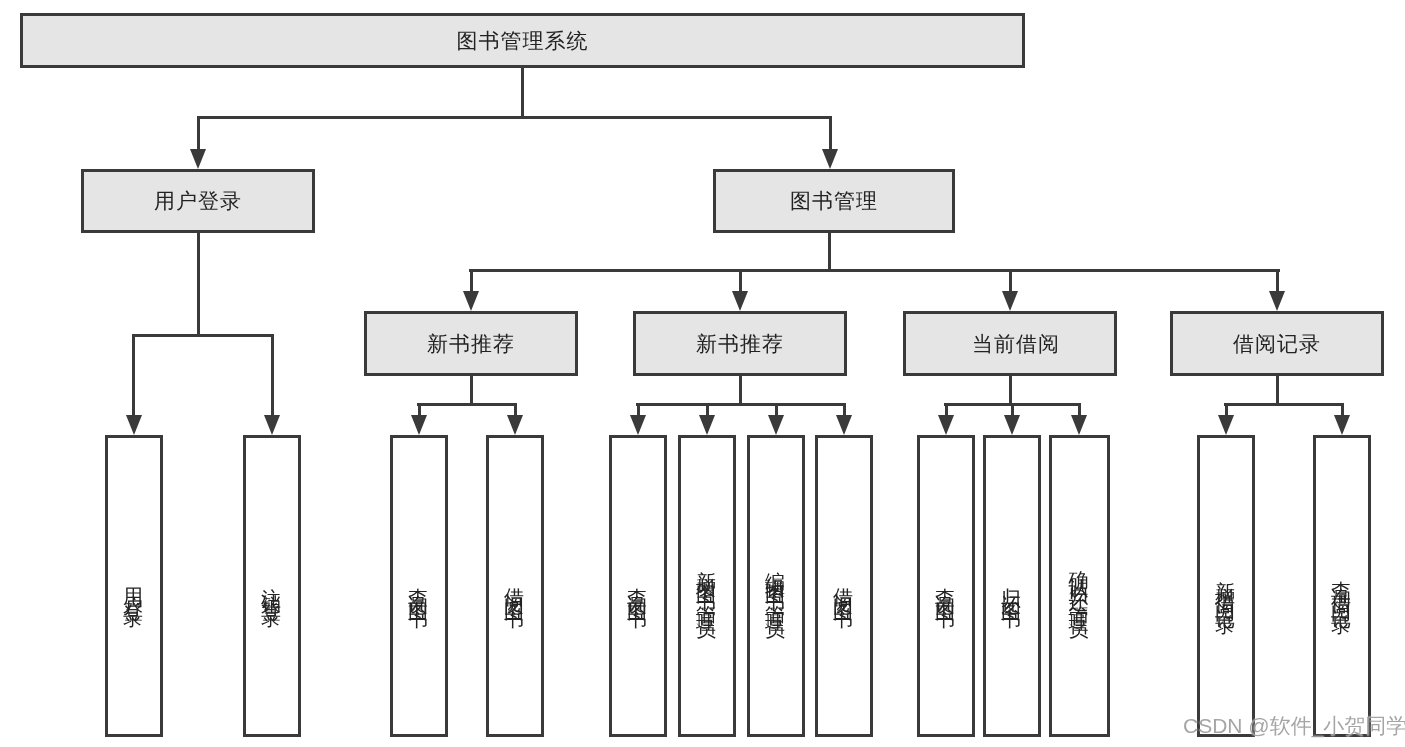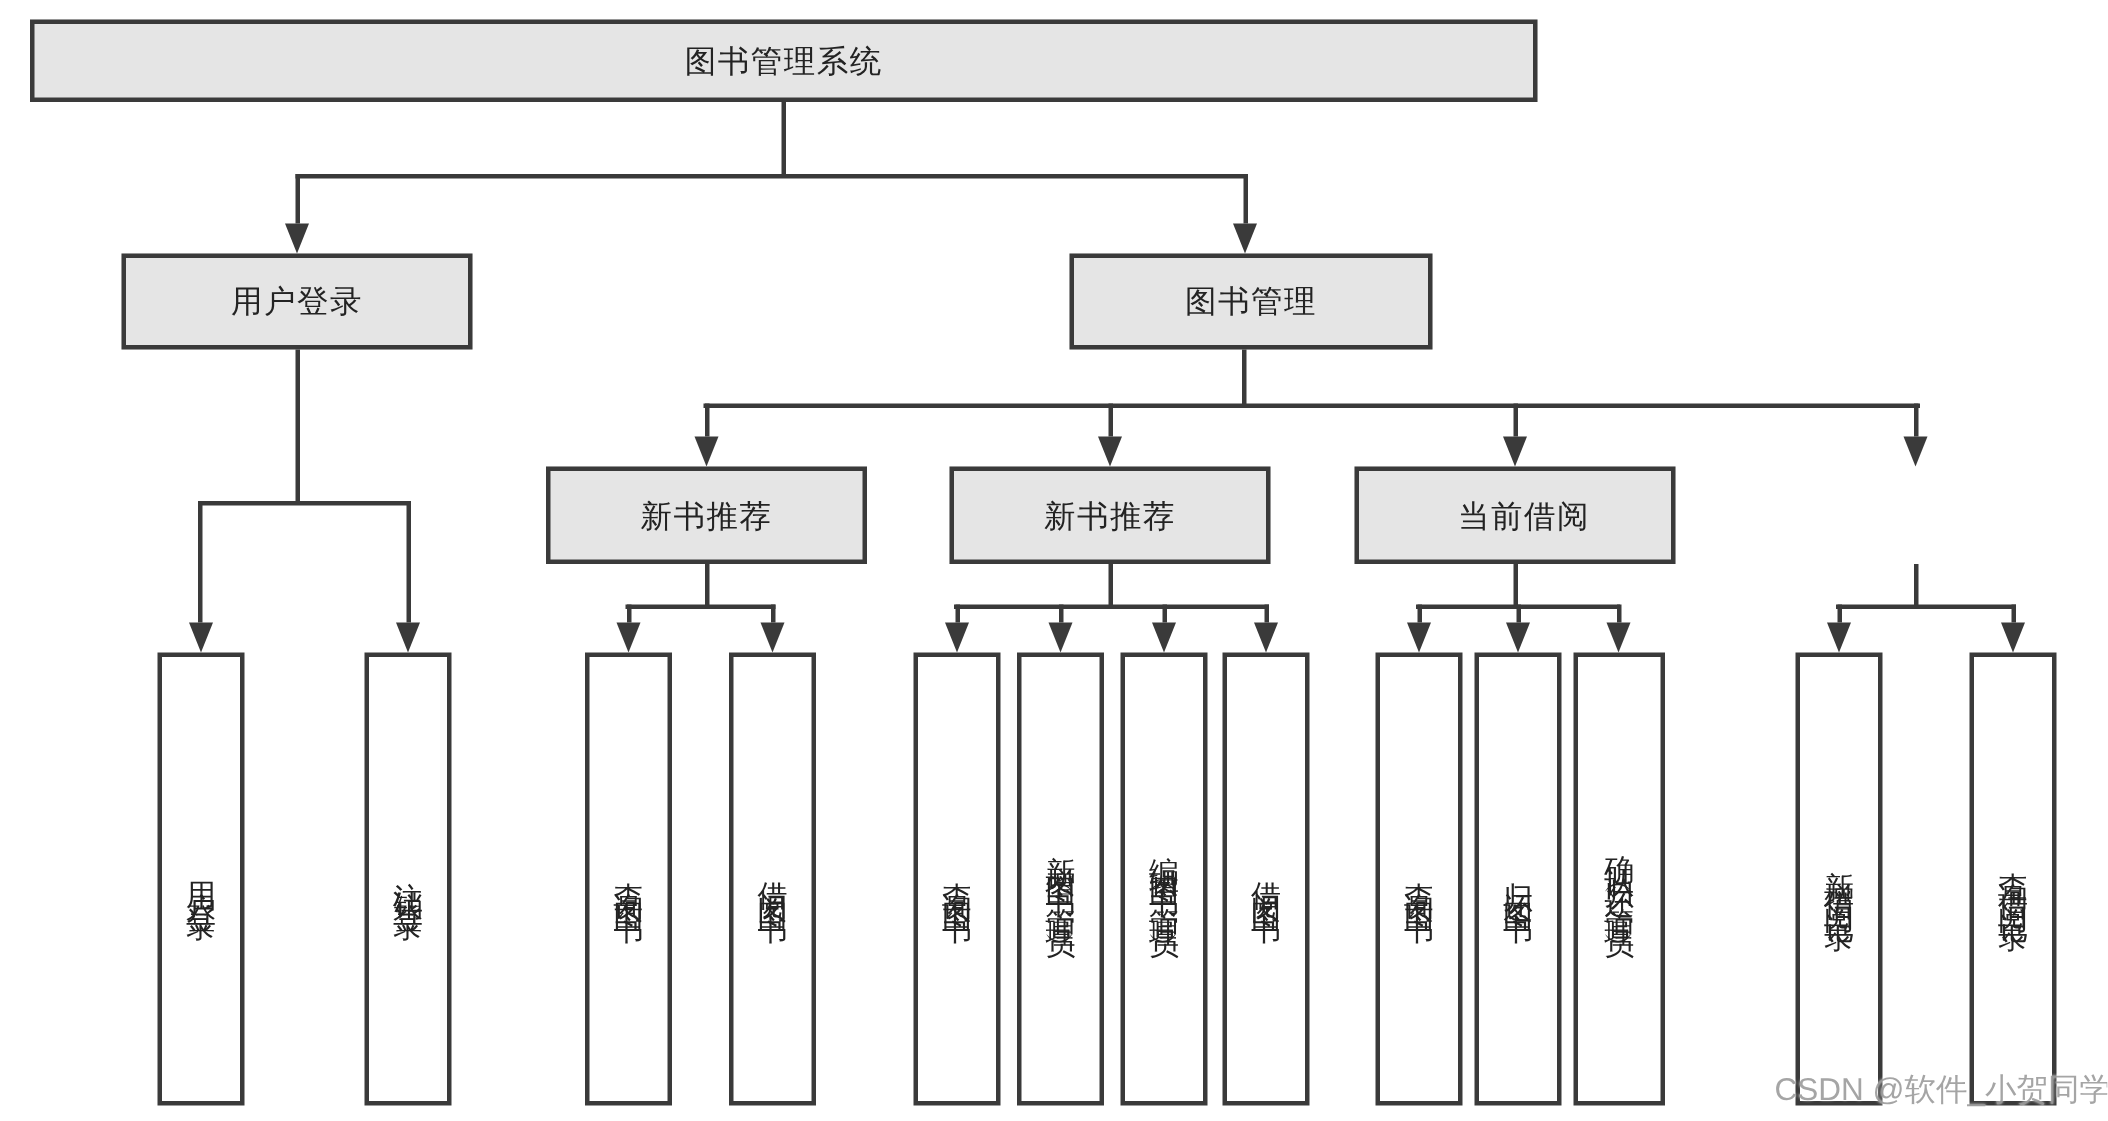--- a/index.html
+++ b/index.html
@@ -83,20 +83,23 @@
   </div>
 
   <div class="node" style="left:633px;top:311px;width:214px;height:65px;">
     <span>新书推荐</span>
   </div>
 
   <div class="node" style="left:903px;top:311px;width:214px;height:65px;padding-left:12px;">
     <span>当前借阅</span>
   </div>
 
+  <div class="node" style="left:1170px;top:311px;width:214px;height:65px;">
+    <span>借阅记录</span>
+  </div>
 
   <div class="leaf" style="left:105px;top:435px;width:58px;height:302px;">
     <span class="vtext">用户登录</span>
   </div>
   <div class="leaf" style="left:243px;top:435px;width:58px;height:302px;">
     <span class="vtext">注销登录</span>
   </div>
 
   <div class="leaf" style="left:390px;top:435px;width:58px;height:302px;">
     <span class="vtext">查询图书</span>

